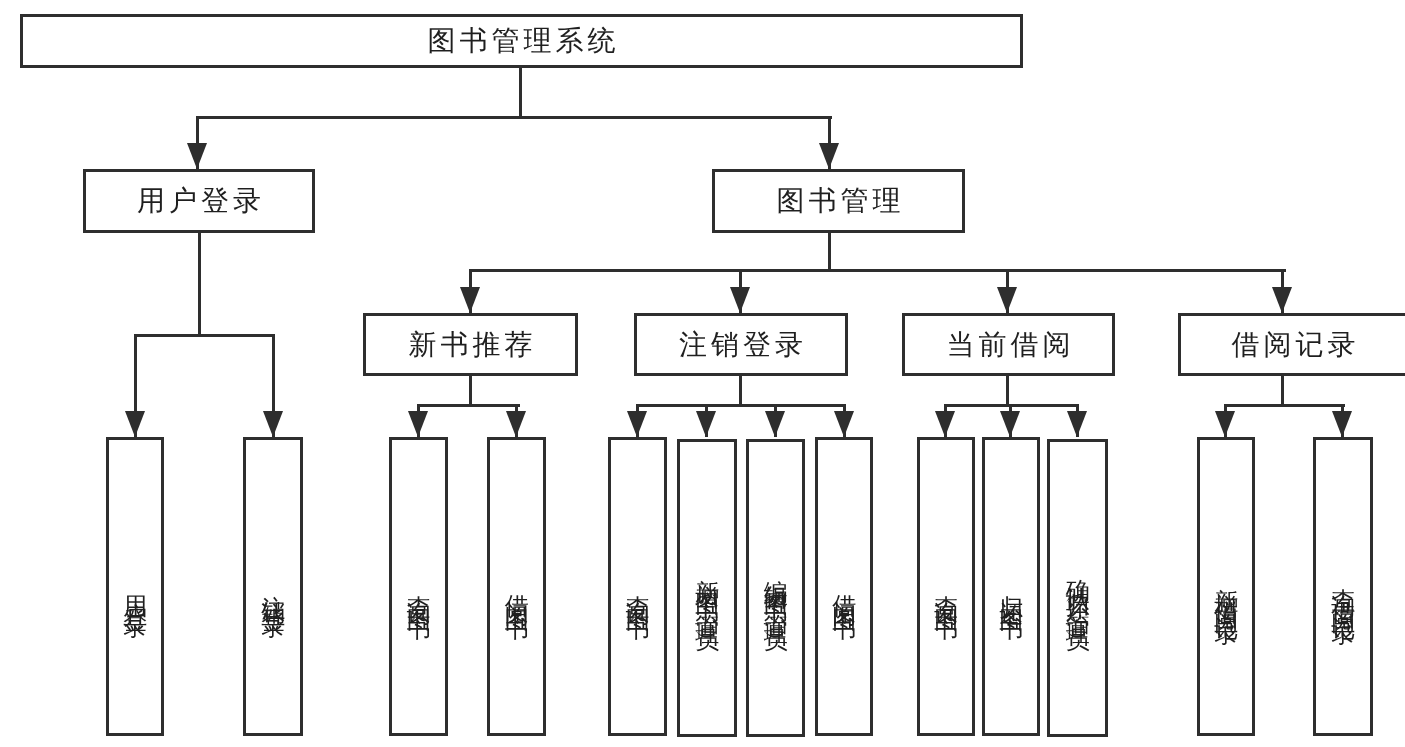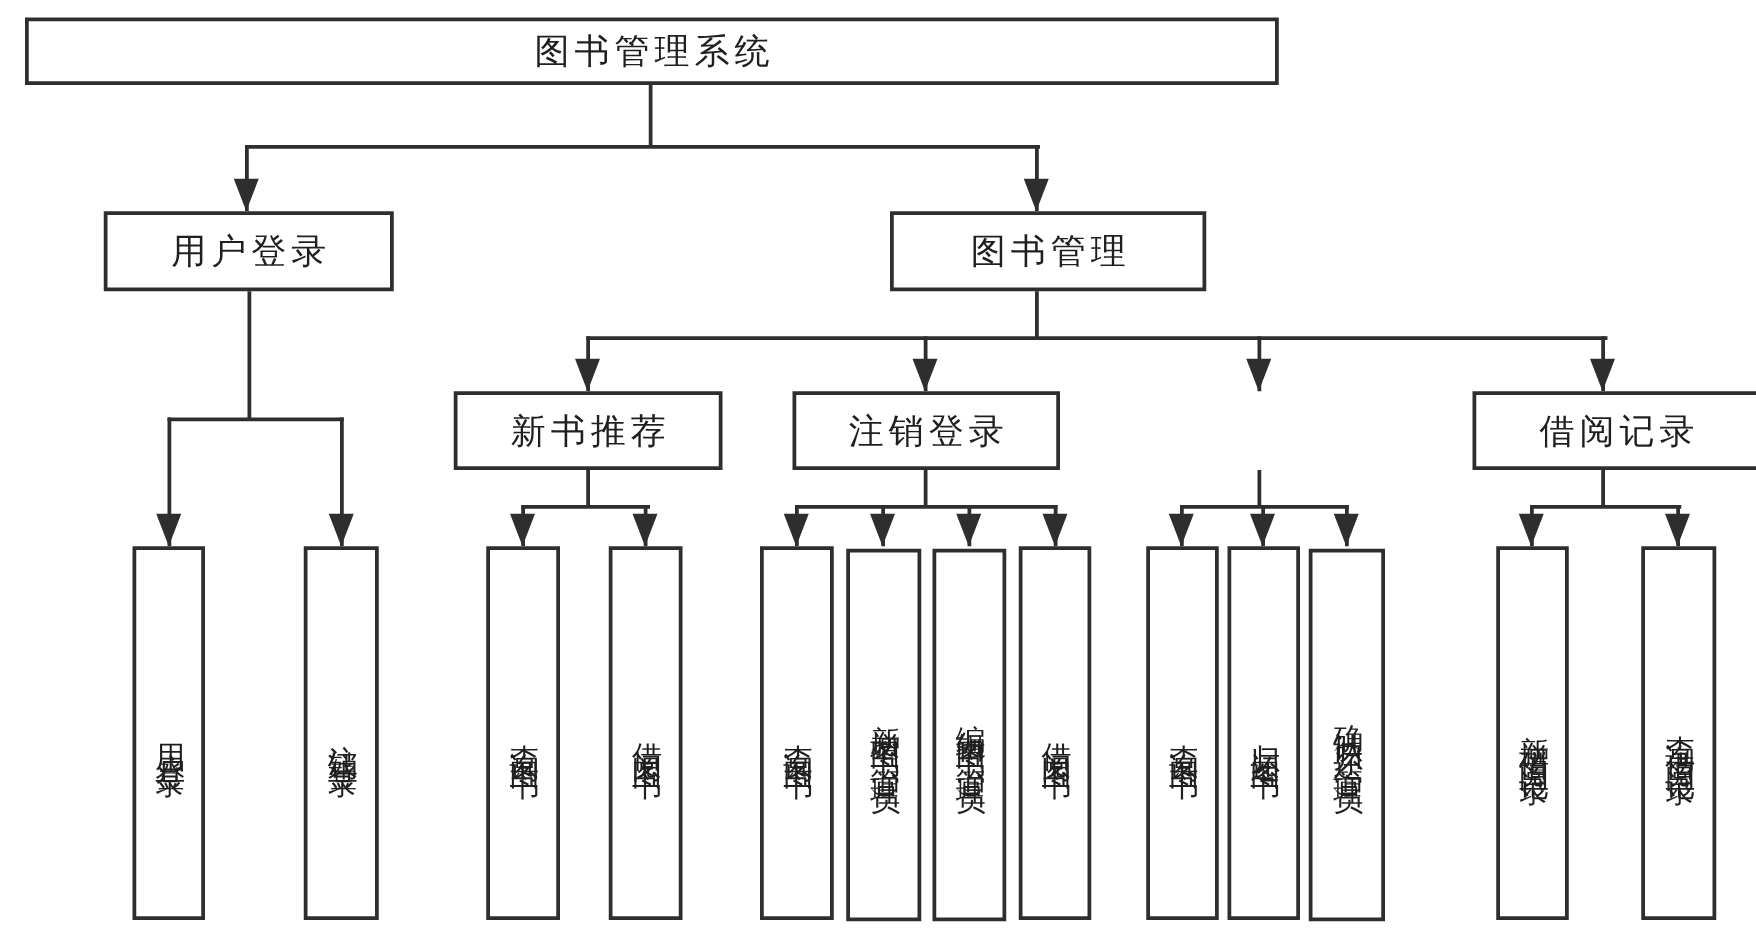--- a/index.html
+++ b/index.html
@@ -67,20 +67,23 @@
   <div class="vline" style="left:1006px;top:269px;height:44px"></div>
   <div class="arrow" style="left:997px;top:287px"></div>
   <div class="vline" style="left:1281px;top:269px;height:44px"></div>
   <div class="arrow" style="left:1272px;top:287px"></div>
 
   <div class="box" style="left:363px;top:313px;width:215px;height:63px">
     <span class="h-label">新书推荐</span>
   </div>
   <div class="box" style="left:634px;top:313px;width:214px;height:63px">
     <span class="h-label">注销登录</span>
+  </div>
+  <div class="box" style="left:902px;top:313px;width:213px;height:63px">
+    <span class="h-label">当前借阅</span>
   </div>
   <div class="box" style="left:1178px;top:313px;width:231px;height:63px">
     <span class="h-label">借阅记录</span>
   </div>
 
   <div class="vline" style="left:469px;top:376px;height:30px"></div>
   <div class="hline" style="left:417px;top:404px;width:103px"></div>
   <div class="vline" style="left:417px;top:404px;height:33px"></div>
   <div class="arrow" style="left:408px;top:411px"></div>
   <div class="vline" style="left:515px;top:404px;height:33px"></div>

